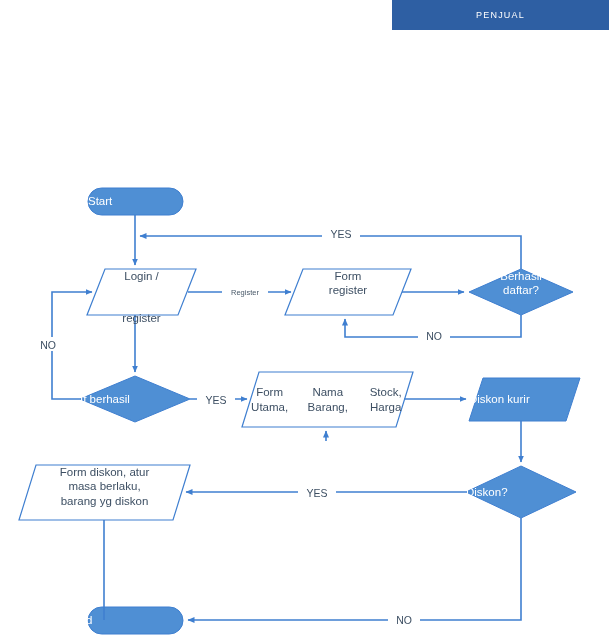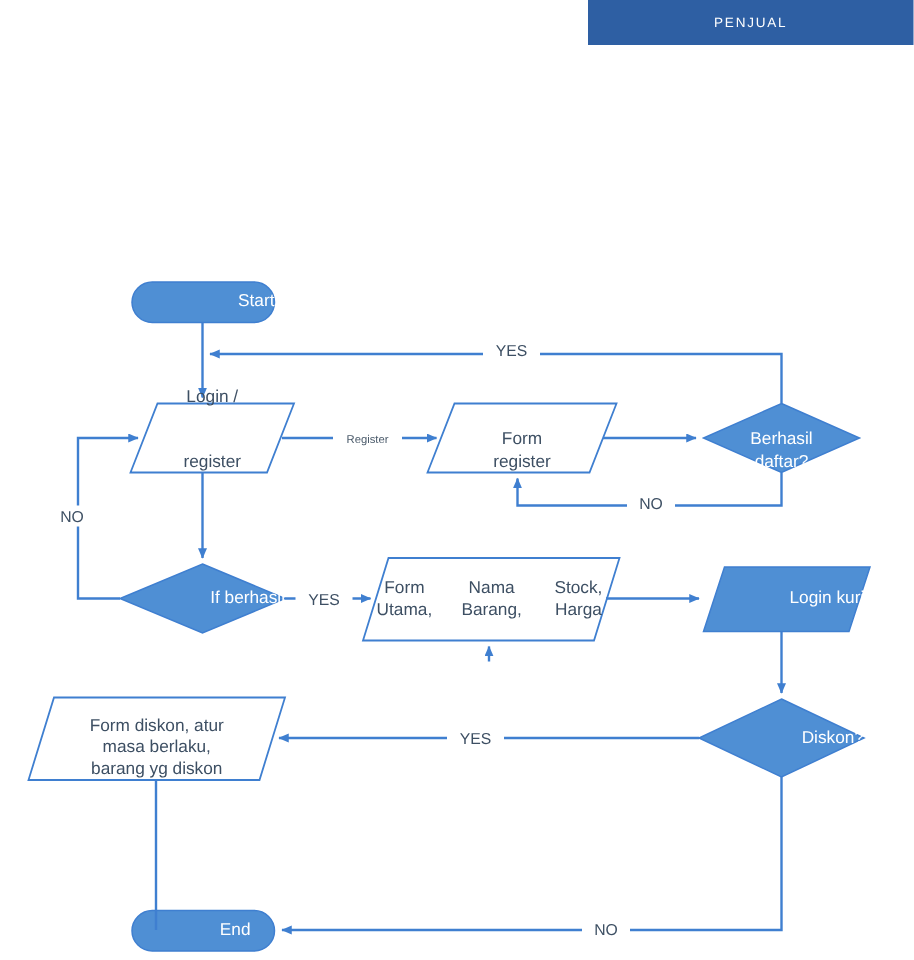--- a/index.html
+++ b/index.html
@@ -17,21 +17,21 @@
     position:absolute;
     left:392px;top:0;width:217px;height:30px;
     background:#2e5fa3;
     color:#ffffff;
     display:flex;align-items:center;justify-content:center;
     font-size:9px;letter-spacing:1.2px;
   }
 
   .node-label{
     position:absolute;
-    display:flex;align-items:center;justify-content:flex-end;
+    display:flex;align-items:center;justify-content:flex-start;
     text-align:center;
     line-height:1.25;
     pointer-events:none;
   }
   .lbl-dark{color:#3d4f63;font-size:11.5px;}
   .lbl-white{color:#ffffff;font-size:11.5px;}
   .edge-label{
     position:absolute;
     color:#3d4f63;
     font-size:10.5px;
@@ -129,21 +129,21 @@
     <span>If berhasil</span>
   </div>
 
   <div class="node-label lbl-dark" style="left:242px;top:372px;width:171px;height:55px;flex-direction:row;">
     <span>Form Utama,</span>
     <span>Nama Barang,</span>
     <span>Stock, Harga</span>
   </div>
 
   <div class="node-label lbl-white" style="left:469px;top:378px;width:111px;height:43px;">
-    <span>Login kurir</span>
+    <span>Diskon kurir</span>
   </div>
 
   <div class="node-label lbl-white" style="left:466px;top:466px;width:110px;height:52px;">
     <span>Diskon?</span>
   </div>
 
   <div class="node-label lbl-dark" style="left:19px;top:465px;width:171px;height:55px;flex-direction:column;">
     <span>Form diskon, atur</span>
     <span>masa berlaku,</span>
     <span>barang yg diskon</span>

